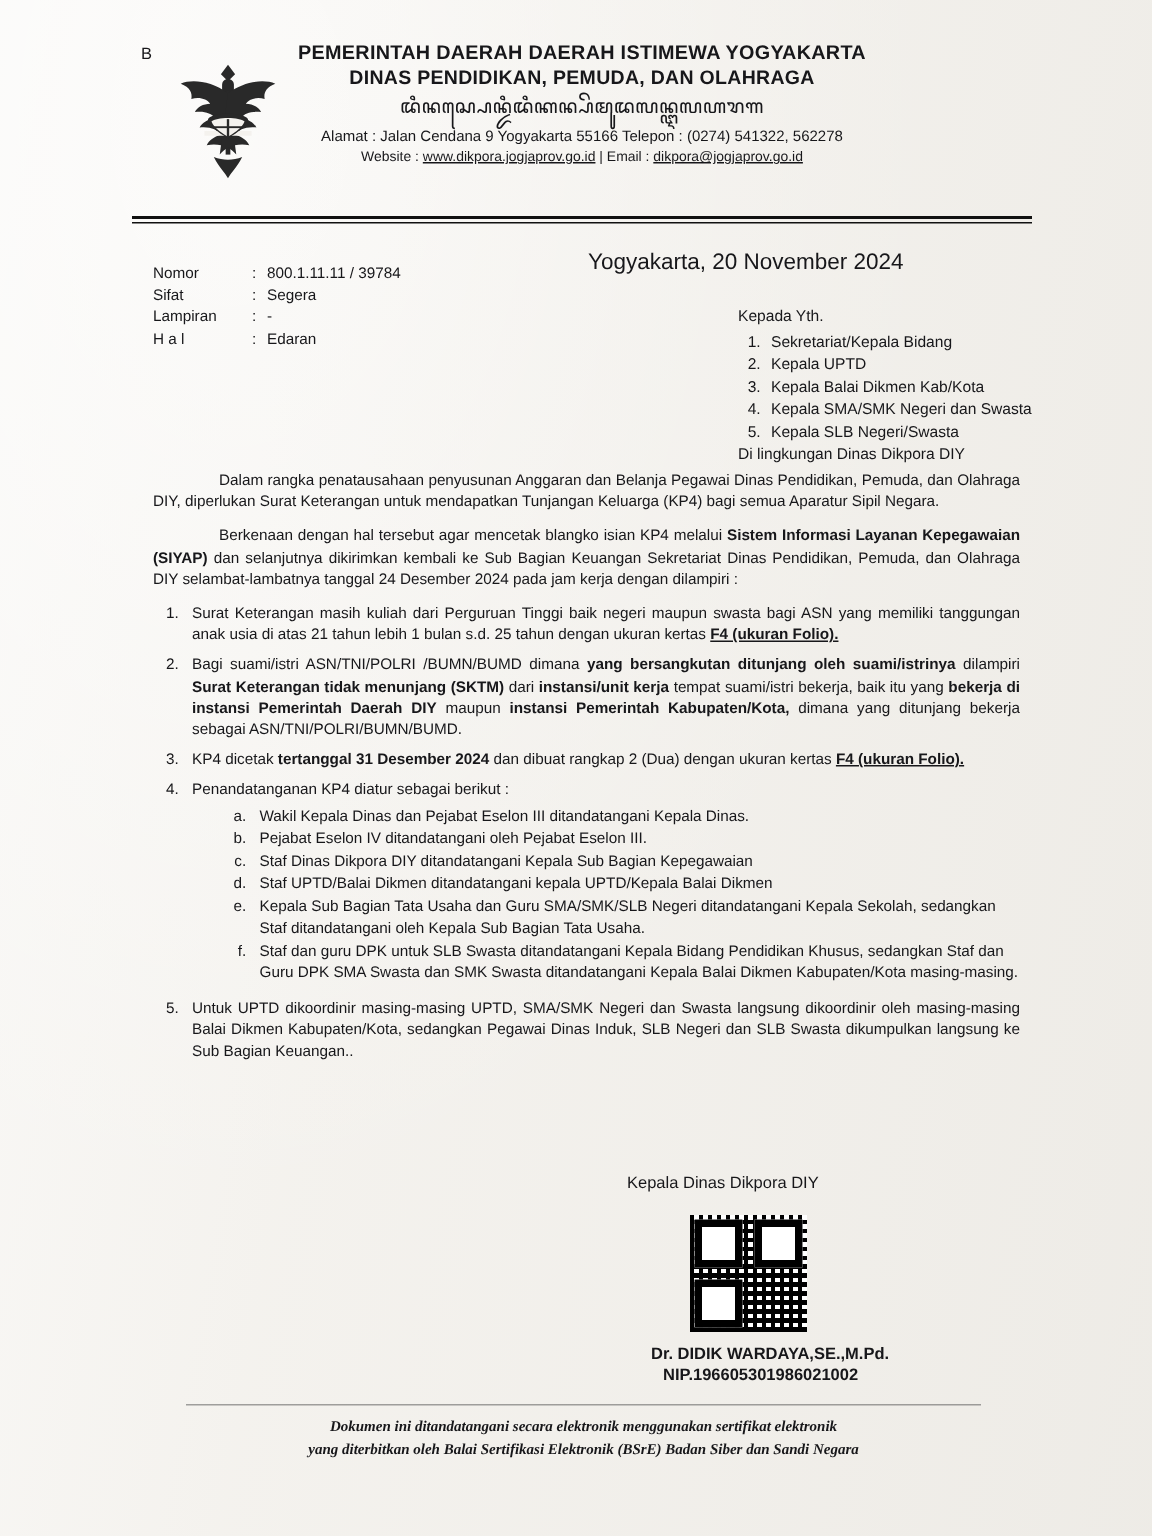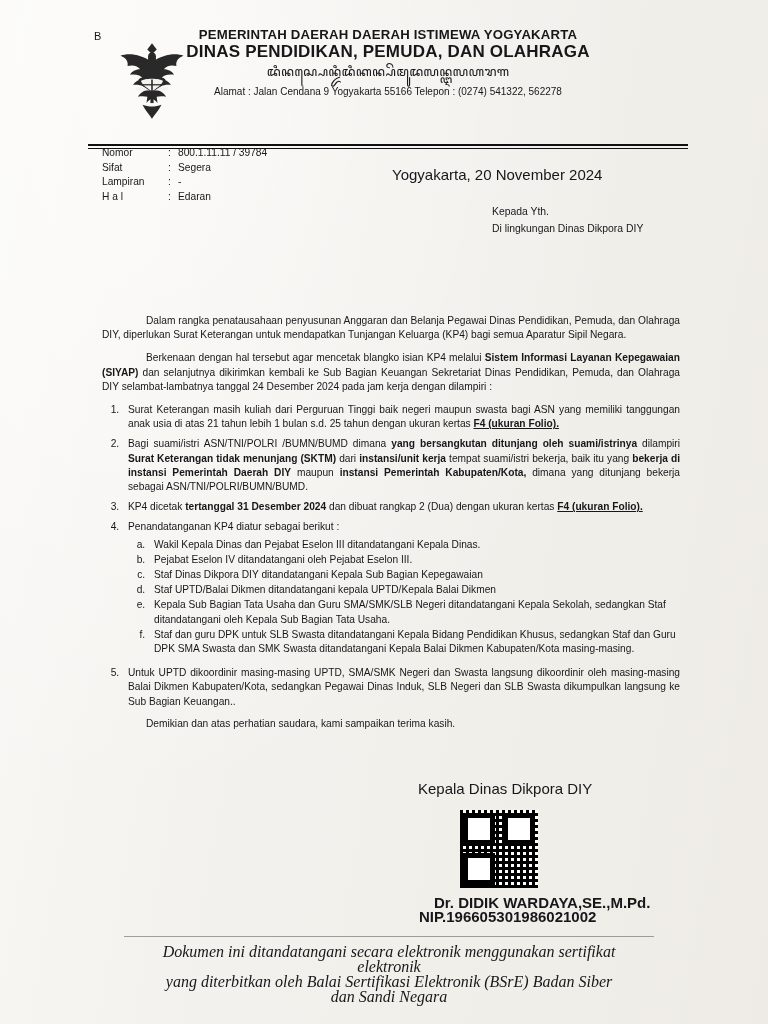--- a/index.html
+++ b/index.html
@@ -49,21 +49,21 @@
     width: 600px;
     text-align: center;
   }
   .kop .l1 {
     font-size: 13.2px;
     font-weight: bold;
     letter-spacing: .2px;
     line-height: 17px;
   }
   .kop .l2 {
-    font-size: 17px;
+    font-size: 13px;
     font-weight: bold;
     letter-spacing: .2px;
     line-height: 18px;
   }
   .kop .jawa {
     font-family: "DejaVu Sans", sans-serif;
     font-size: 13px;
     line-height: 20px;
     margin-top: 1px;
     letter-spacing: .4px;
@@ -97,21 +97,21 @@
   }
   .rule.thin {
     border-top: 1px solid #111;
     top: 134px;
   }
 
   
   .meta {
     position: absolute;
     left: 14px;
-    top: 132px;
+    top: 162px;
     font-size: 10.2px;
     line-height: 14.6px;
   }
   .meta table { border-collapse: collapse; }
   .meta td { padding: 0; vertical-align: top; font-size: 10.2px; }
   .meta td.lbl { width: 66px; }
   .meta td.sep { width: 10px; }
 
   .place-date {
     position: absolute;
@@ -161,32 +161,33 @@
   }
   ol.alpha {
     list-style-type: lower-alpha;
     margin: 3px 0 0 0;
     padding-left: 20px;
   }
   ol.alpha > li {
     margin-bottom: 1px;
     padding-left: 6px;
     text-align: left;
+    margin-left: 19px;
   }
 
   .closing { margin-top: 12px; }
 
   
   .sign {
     position: absolute;
     left: 330px;
     top: 768px;
     width: 250px;
     text-align: left;
-    font-size: 15px;
+    font-size: 11px;
     line-height: 14px;
   }
   .qr {
     width: 78px;
     height: 78px;
     margin: 14px 0 8px 42px;
     background-color: #fff;
     background-image:
       repeating-linear-gradient(90deg, #111 0 3px, transparent 3px 6px),
       repeating-linear-gradient(0deg, #111 0 3px, transparent 3px 6px);
@@ -204,33 +205,34 @@
   .qr::before { left: 3px; top: 3px; }
   .qr::after { right: 3px; top: 3px; }
   .qr .q3 {
     position: absolute;
     left: 3px; bottom: 3px;
     width: 22px; height: 22px;
     border: 5px solid #111;
     background: #fff;
   }
   .sign .name { font-weight: bold; margin-left: 16px; }
-  .sign .nip { font-weight: bold; margin-left: 1px; }
+  .sign .nip { font-weight: bold; margin-left: 24px; }
 
   
   .footer {
     position: absolute;
     left: 66px;
     top: 930px;
     width: 470px;
     text-align: center;
     font-family: "Liberation Serif", serif;
     font-style: italic;
-    font-size: 16px;
+    font-size: 10px;
     line-height: 15px;
+    font-weight: bold;
   }
   .footer-rule {
     position: absolute;
     left: 36px;
     top: 922px;
     width: 530px;
     border-top: 1px solid #4a4a4a;
     opacity: .5;
   }
 </style>
@@ -258,20 +260,21 @@
         <path d="M49 50 l2 0 0 16 -2 0 z"></path>
         <path d="M38 56 l24 0 0 1.6 -24 0 z"></path>
       </g>
     </svg>
 
     <div class="kop">
       <div class="l1">PEMERINTAH DAERAH DAERAH ISTIMEWA YOGYAKARTA</div>
       <div class="l2">DINAS PENDIDIKAN, PEMUDA, DAN OLAHRAGA</div>
       <div class="jawa">ꦢꦶꦤꦱ꧀ꦥꦺꦤ꧀ꦢꦶꦢꦶꦏꦤ꧀ꦥꦼꦩꦸꦢꦭꦤ꧀ꦅꦭꦲꦫꦒ</div>
       <div class="alamat">Alamat : Jalan Cendana 9 Yogyakarta 55166    Telepon : (0274) 541322, 562278</div>
+      <div class="web"><span>Website : </span><u>www.dikpora.jogjaprov.go.id</u><span> | Email : </span><u>dikpora@jogjaprov.go.id</u></div>
     </div>
 
     <div class="rule"></div>
     <div class="rule thin"></div>
 
     <div class="meta">
       <table>
         <tbody>
             <tr>
           <td class="lbl">Nomor</td>
@@ -294,20 +297,27 @@
           <td>Edaran</td>
         </tr>
       </tbody>
         </table>
     </div>
 
     <div class="place-date">Yogyakarta, 20 November 2024</div>
 
     <div class="kepada">
       <div class="ttl">Kepada Yth.</div>
+      <ol>
+        <li>Sekretariat/Kepala Bidang</li>
+        <li>Kepala UPTD</li>
+        <li>Kepala Balai Dikmen Kab/Kota</li>
+        <li>Kepala SMA/SMK Negeri dan Swasta</li>
+        <li>Kepala SLB Negeri/Swasta</li>
+      </ol>
       <div class="tail">Di lingkungan Dinas Dikpora DIY</div>
     </div>
 
     <div class="body">
       <p class="indent">Dalam rangka  penatausahaan penyusunan Anggaran dan Belanja Pegawai Dinas Pendidikan, Pemuda, dan Olahraga DIY, diperlukan Surat Keterangan untuk mendapatkan Tunjangan Keluarga (KP4) bagi semua Aparatur Sipil Negara.</p>
 
       <p class="indent"><span>Berkenaan dengan hal tersebut agar mencetak blangko isian KP4 melalui </span><b>Sistem Informasi Layanan  Kepegawaian (SIYAP)</b><span> dan selanjutnya dikirimkan kembali ke Sub Bagian Keuangan Sekretariat Dinas Pendidikan, Pemuda, dan Olahraga DIY selambat-lambatnya tanggal 24 Desember 2024  pada jam kerja dengan dilampiri :</span></p>
 
       <ol class="num">
         <li><span>Surat Keterangan masih kuliah dari Perguruan Tinggi baik negeri maupun swasta bagi ASN yang memiliki tanggungan anak usia  di atas 21 tahun lebih 1 bulan s.d. 25 tahun dengan ukuran kertas </span><b><u>F4 (ukuran Folio).</u></b></li>
@@ -324,21 +334,20 @@
             <li>Staf Dinas Dikpora DIY ditandatangani Kepala Sub Bagian Kepegawaian</li>
             <li>Staf UPTD/Balai Dikmen ditandatangani kepala UPTD/Kepala Balai Dikmen</li>
             <li>Kepala Sub Bagian Tata Usaha dan Guru SMA/SMK/SLB Negeri ditandatangani Kepala Sekolah, sedangkan Staf ditandatangani oleh Kepala Sub Bagian Tata Usaha.</li>
             <li>Staf dan guru DPK untuk SLB Swasta ditandatangani Kepala Bidang Pendidikan Khusus, sedangkan Staf dan Guru DPK SMA Swasta dan SMK Swasta ditandatangani Kepala Balai Dikmen Kabupaten/Kota masing-masing.</li>
           </ol>
         </li>
 
         <li style="margin-top:10px;">Untuk UPTD dikoordinir masing-masing UPTD, SMA/SMK Negeri dan Swasta langsung dikoordinir oleh masing-masing Balai Dikmen Kabupaten/Kota, sedangkan Pegawai Dinas Induk, SLB Negeri dan SLB Swasta dikumpulkan langsung ke Sub Bagian Keuangan..</li>
       </ol>
 
-      <p class="indent closing">Demikian dan atas perhatian saudara, kami sampaikan terima kasih.</p>
     </div>
 
     <div class="sign">
       <div>Kepala Dinas Dikpora DIY</div>
       <div class="qr">
           <span class="q3"></span>
         </div>
       <div class="name">Dr. DIDIK WARDAYA,SE.,M.Pd.</div>
       <div class="nip">NIP.196605301986021002</div>
     </div>

